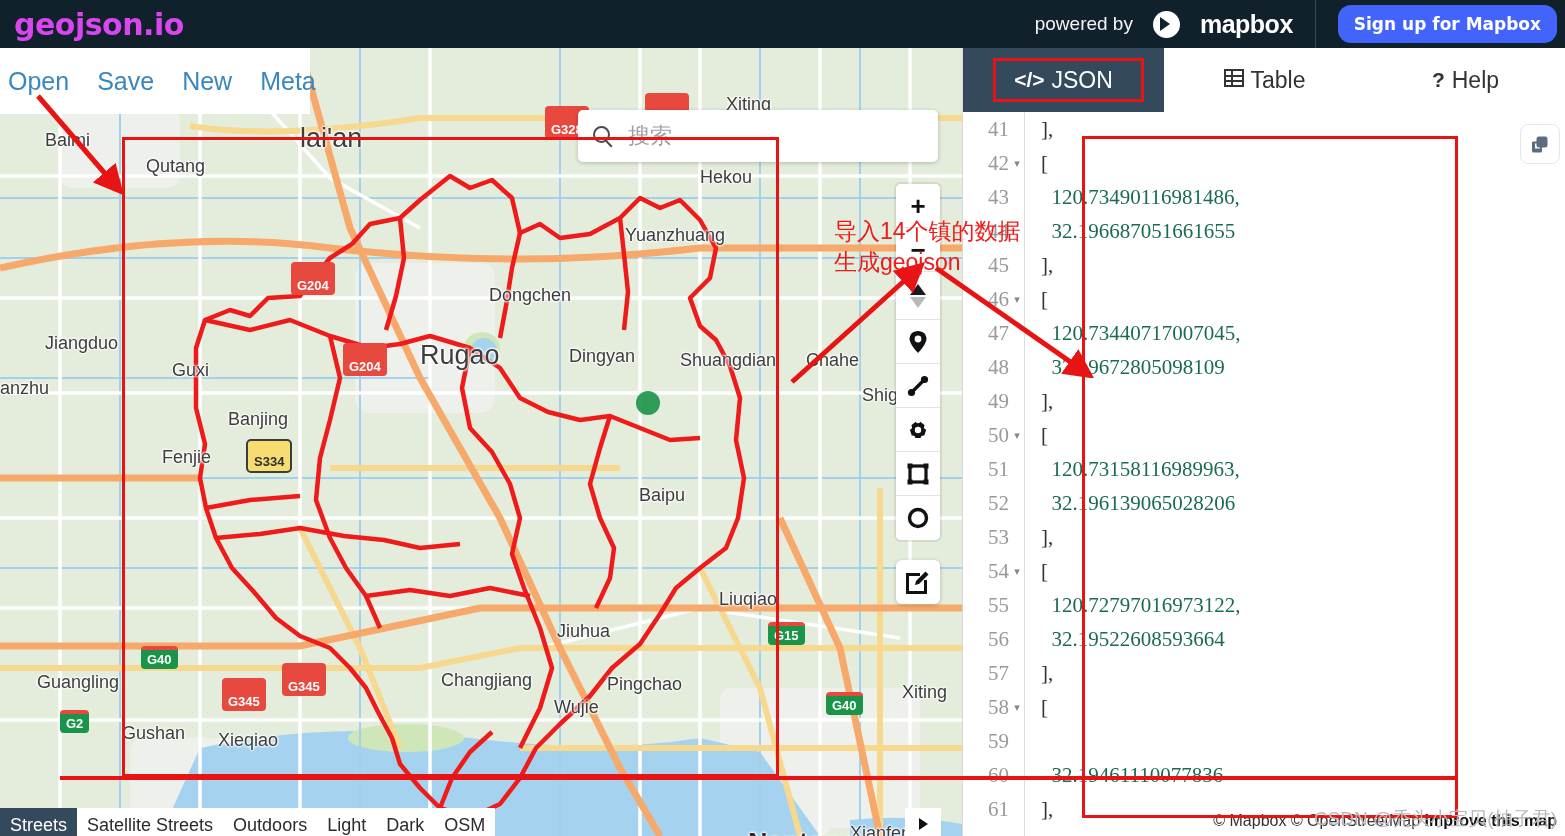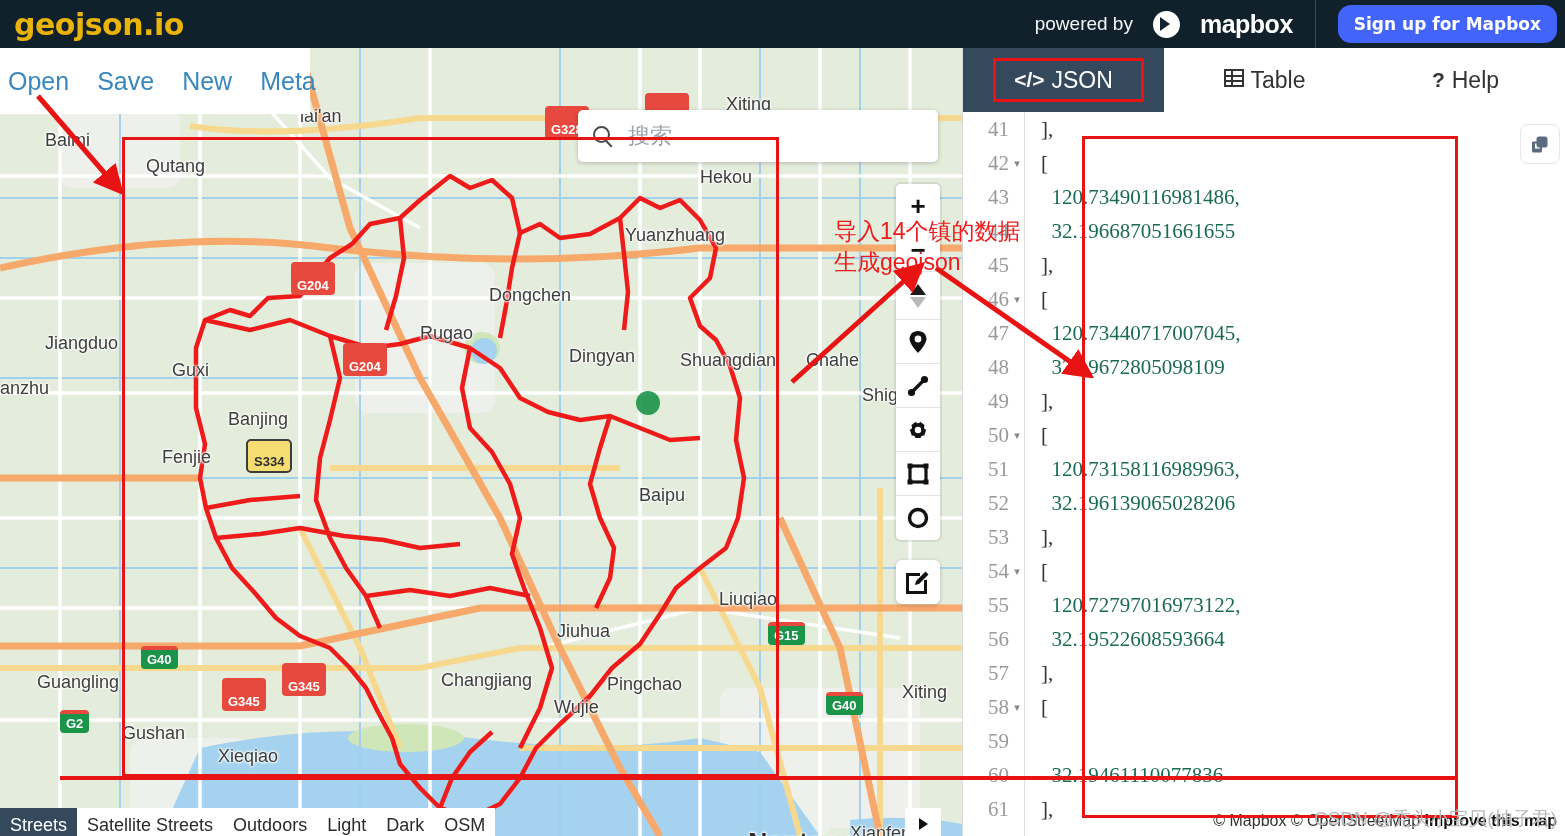--- a/index.html
+++ b/index.html
@@ -10,21 +10,21 @@
     background: #fff;
   }
   #app { position: relative; width: 1565px; height: 836px; }
 
   
   .topbar {
     position: absolute; left: 0; top: 0; width: 1565px; height: 48px;
     background: #11212b; display: flex; align-items: center;
   }
   .logo {
-    color: #eab308; font-weight: bold; font-size: 30px;
+    color: #d946ef; font-weight: bold; font-size: 30px;
     letter-spacing: -0.5px; padding-left: 14px;
     font-family: "DejaVu Sans", sans-serif;
   }
   .topbar-right {
     margin-left: auto; display: flex; align-items: center; height: 48px;
   }
   .powered {
     color: #f3f5f6; font-size: 19px; display: flex;
     align-items: center; gap: 20px; padding-right: 22px;
   }
@@ -64,21 +64,21 @@
     overflow: hidden; background: #e3ecd9;
   }
   .maproads { position: absolute; left: 0; top: 0; width: 962px; height: 788px; }
   .maplabel {
     position: absolute; color: #3d3d3d; font-size: 18px;
     font-family: "Liberation Sans", sans-serif;
     text-shadow: 0 0 3px #fff, 0 0 3px #fff, 0 0 3px #fff, 0 0 2px #fff;
     white-space: nowrap; pointer-events: none;
   }
   .maplabel.big { font-size: 27px; font-weight: bold; color: #2b2b2b; }
-  .maplabel.med { font-size: 18px; }
+  .maplabel.med { font-size: 27px; margin-top: 17px; }
 
   .shield {
     position: absolute; font-size: 13px; font-weight: bold; color: #fff;
     padding: 14px 6px 3px; border-radius: 4px; white-space: nowrap;
     font-family: "Liberation Sans", sans-serif; line-height: 1;
   }
   .shield.red { background: #e8493f; border-top: 3px solid #e8493f; }
   .shield.green { background: #1a9448; border-top: 4px solid #e8493f; padding-top: 3px; }
   .shield.yellow { background: #f6dd72; color: #2f2f2f; border: 2px solid #3d3d3d; border-radius: 5px; }
 
@@ -343,21 +343,21 @@
         <div class="maplabel" style="left: 639px; top: 437px;">Baipu</div>
         <div class="maplabel" style="left: 862px; top: 337px;">Shig</div>
         <div class="maplabel" style="left: 719px; top: 541px;">Liuqiao</div>
         <div class="maplabel" style="left: 557px; top: 573px;">Jiuhua</div>
         <div class="maplabel" style="left: 441px; top: 622px;">Changjiang</div>
         <div class="maplabel" style="left: 607px; top: 626px;">Pingchao</div>
         <div class="maplabel" style="left: 554px; top: 649px;">Wujie</div>
         <div class="maplabel" style="left: 902px; top: 634px;">Xiting</div>
         <div class="maplabel" style="left: 37px; top: 624px;">Guangling</div>
         <div class="maplabel" style="left: 122px; top: 675px;">Gushan</div>
-        <div class="maplabel" style="left: 218px; top: 682px; margin-top: 16px;">Xieqiao</div>
+        <div class="maplabel" style="left: 218px; top: 682px;">Xieqiao</div>
         <div class="maplabel" style="left: 80px; top: 780px;">Jingjiang</div>
         <div class="maplabel" style="left: 850px; top: 775px;">Xianfeng</div>
         <div class="maplabel big" style="left: 748px; top: 780px;">Nantong</div>
       </div>
     <div id="map-shield-layer">
         <div class="shield red" style="left: 645px; top: 45px;">G328</div>
         <div class="shield red" style="left: 545px; top: 58px;">G328</div>
         <div class="shield red" style="left: 291px; top: 214px;">G204</div>
         <div class="shield red" style="left: 343px; top: 295px;">G204</div>
         <div class="shield yellow" style="left: 246px; top: 391px;">S334</div>

